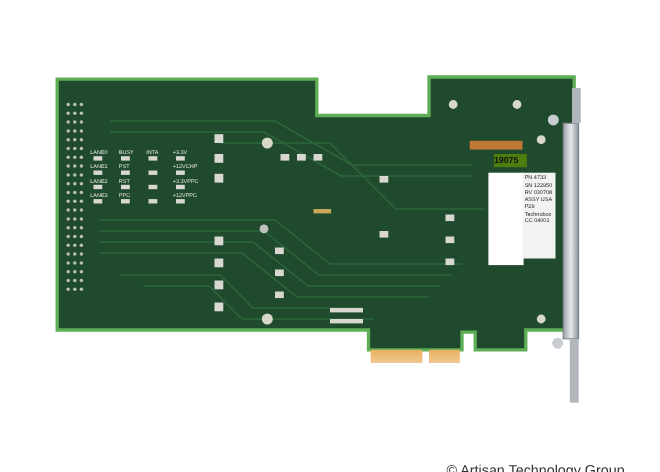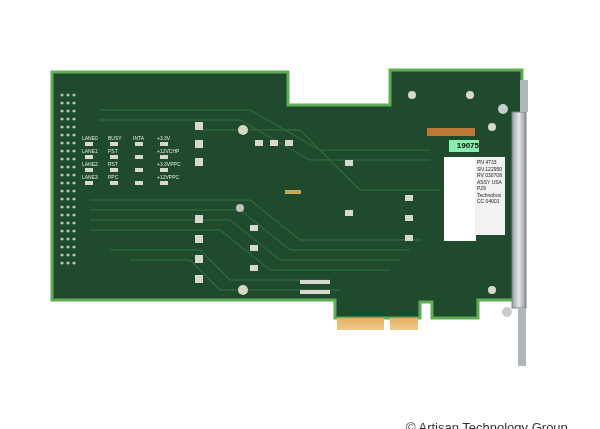--- a/index.html
+++ b/index.html
@@ -1,19 +1,19 @@
 <!DOCTYPE html>
 <html><head>
 <meta charset="utf-8">
 <style>
 html,body{margin:0;padding:0;}
 body{width:600px;height:429px;background:#ffffff;position:relative;overflow:hidden;font-family:"Liberation Sans",sans-serif;}
 .scene{position:absolute;left:0;top:0;width:600px;height:429px;}
 .watermark{position:absolute;left:406px;top:420px;font-size:13px;color:#333;font-family:"Liberation Sans",sans-serif;}
-.label{position:absolute;left:449px;top:140px;width:30px;height:12px;background:#86efac;font-size:8px;font-weight:bold;color:#111;text-align:right;line-height:12px;}
+.label{position:absolute;left:449px;top:140px;width:30px;height:12px;background:#4d7c0f;font-size:8px;font-weight:bold;color:#111;text-align:left;line-height:12px;}
 .sticker{position:absolute;left:444px;top:157px;width:32px;height:84px;background:#fff;}
 .sticker2{position:absolute;left:475px;top:157px;width:30px;height:78px;background:#f2f2f2;font-size:5px;line-height:6.5px;color:#222;padding:2px;box-sizing:border-box;}
 </style>
 </head>
 <body>
 
 <svg class="scene" viewBox="0 0 600 429" xmlns="http://www.w3.org/2000/svg">
   <defs>
     <linearGradient id="gold" x1="0" y1="0" x2="0" y2="1">
       <stop offset="0" stop-color="#e8b060"></stop>

